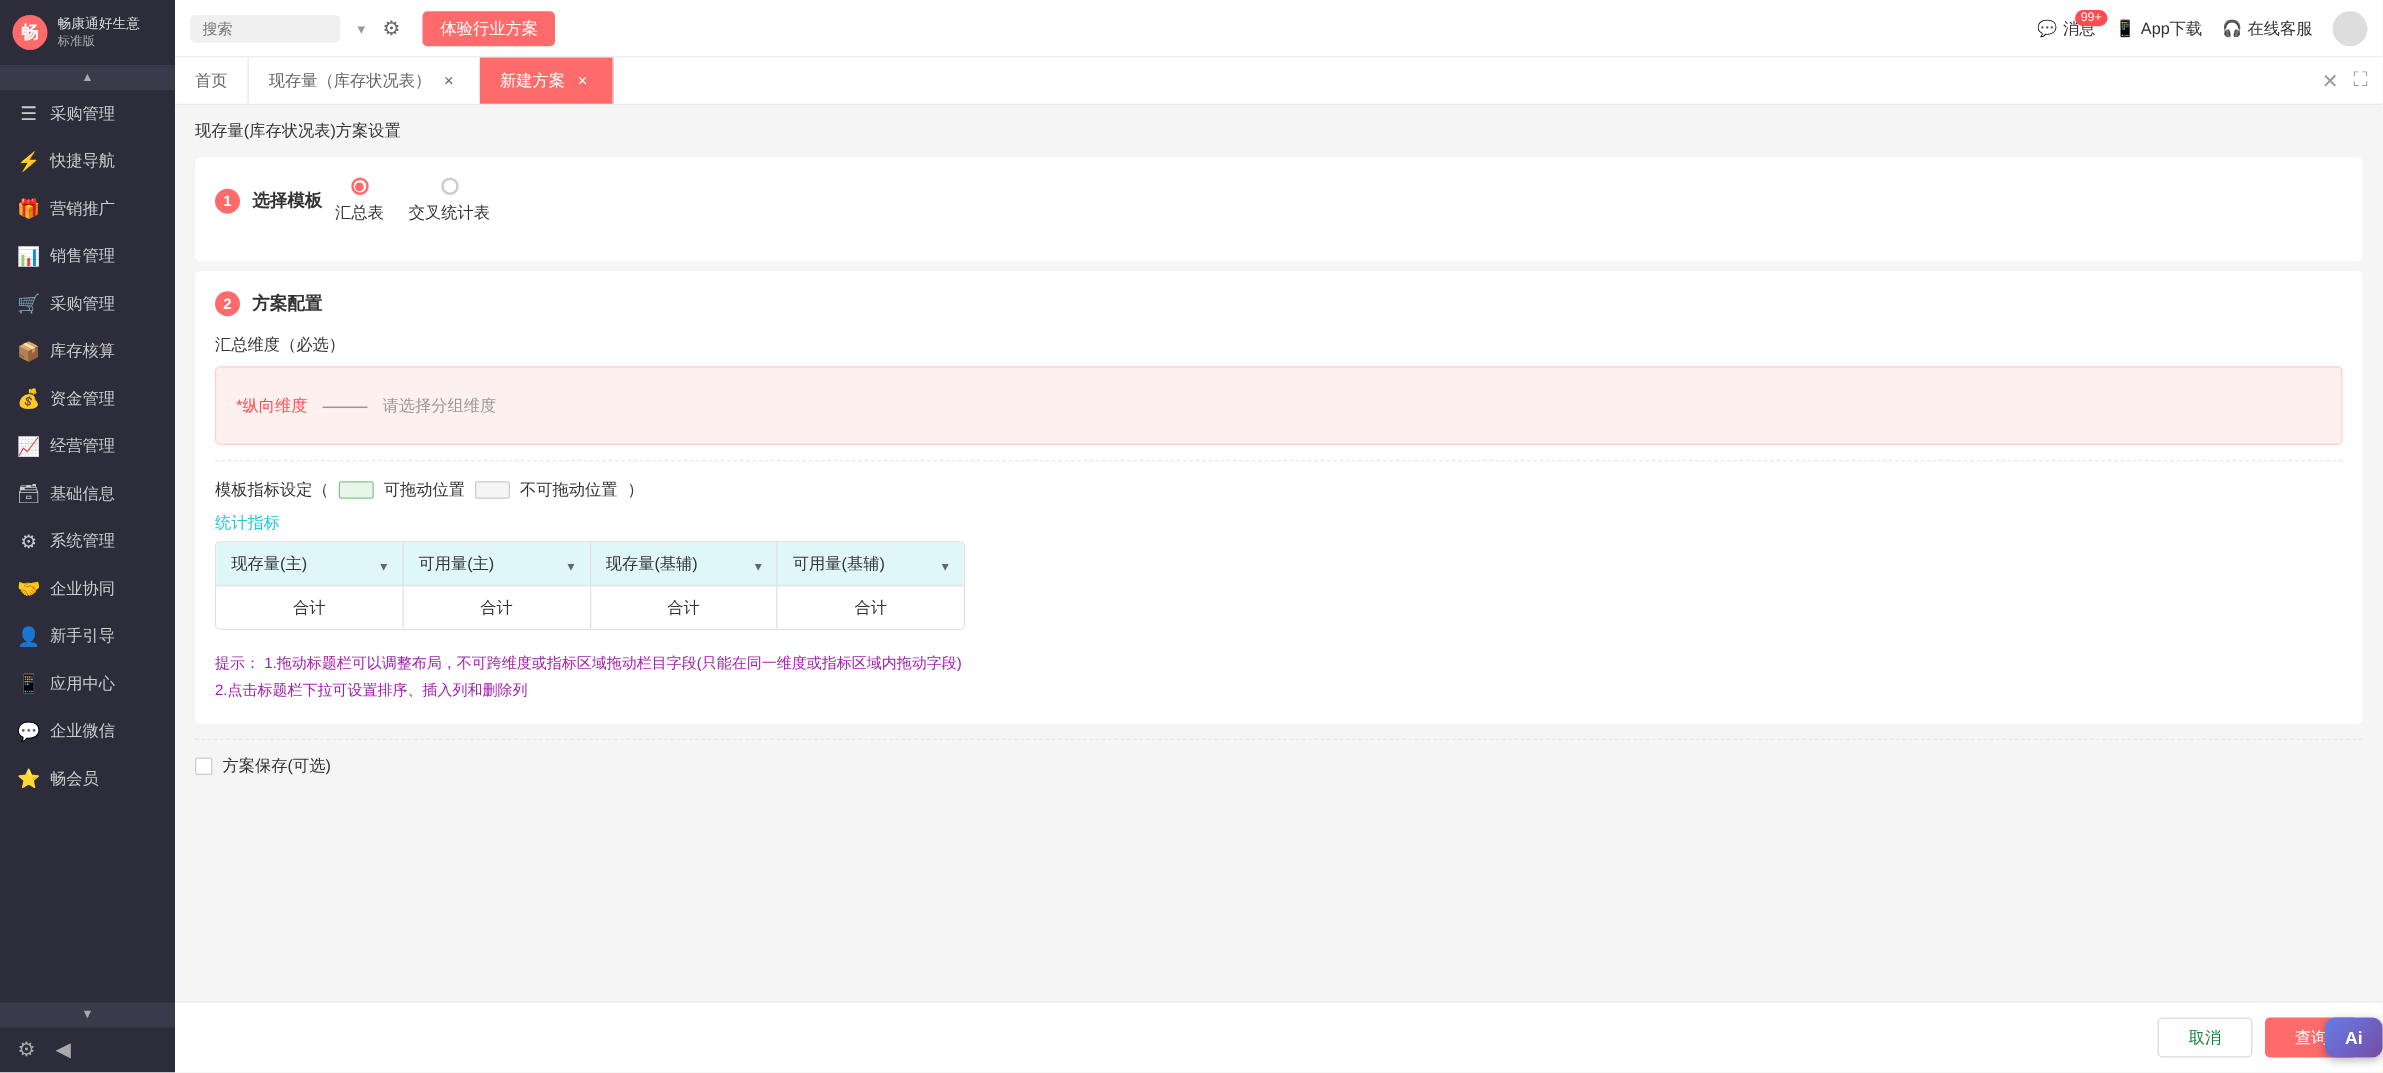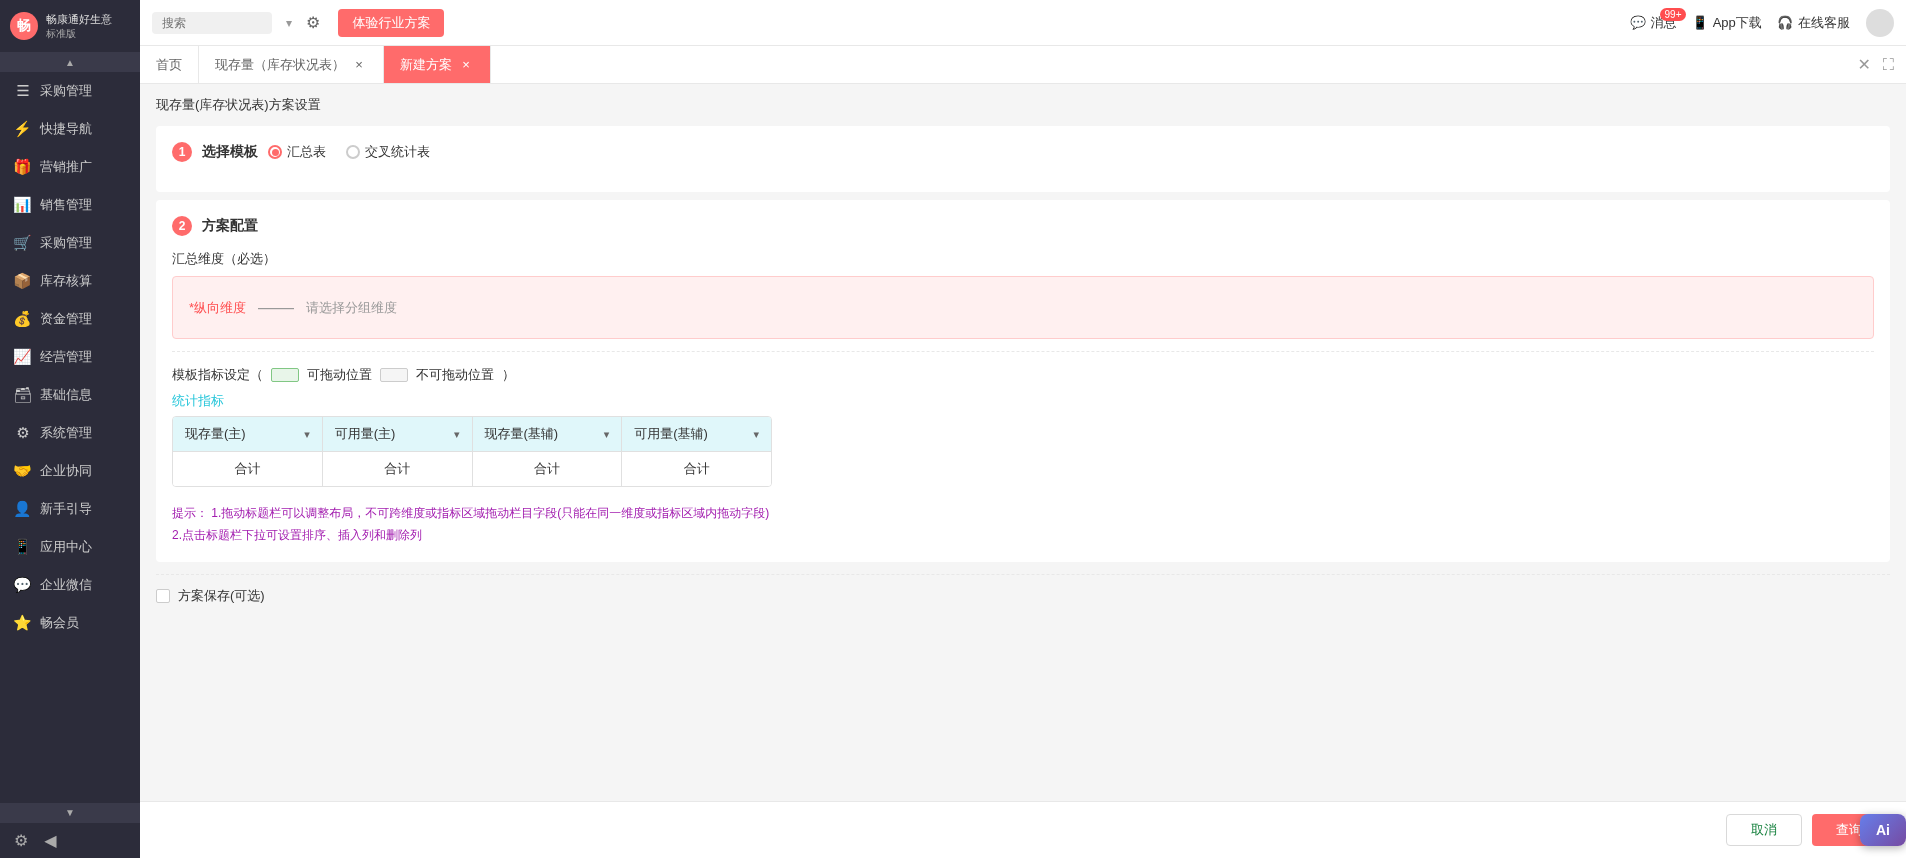--- a/index.html
+++ b/index.html
@@ -275,20 +275,21 @@
       align-items: center;
       gap: 20px;
     }
     .radio-item {
       display: flex;
       align-items: center;
       gap: 5px;
       font-size: 13px;
       color: #333;
       cursor: pointer;
+      flex-direction: column;
     }
     .radio-circle {
       width: 14px;
       height: 14px;
       border-radius: 50%;
       border: 2px solid #ccc;
       display: flex;
       align-items: center;
       justify-content: center;
     }
@@ -392,21 +393,21 @@
       display: flex;
       background: #e0f7fa;
     }
     .stats-header-cell {
       flex: 1;
       padding: 8px 12px;
       font-size: 13px;
       color: #333;
       border-right: 1px solid #e0e0e0;
       display: flex;
-      align-items: center;
+      align-items: flex-end;
       justify-content: space-between;
       cursor: pointer;
     }
     .stats-header-cell:last-child { border-right: none; }
     .stats-data-row {
       display: flex;
       background: #fff;
       border-top: 1px solid #e0e0e0;
     }
     .stats-data-cell {

